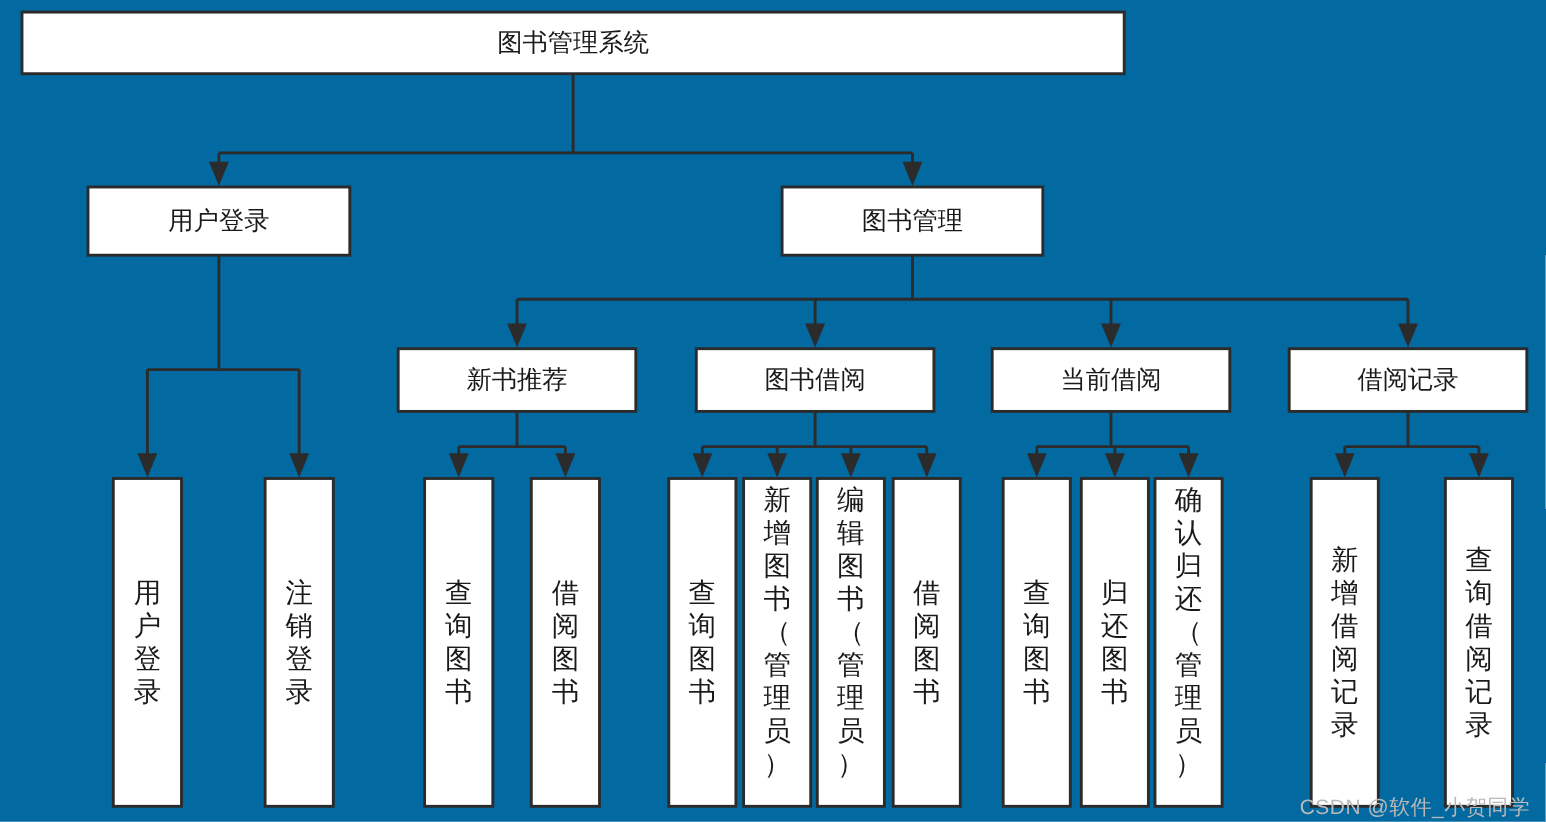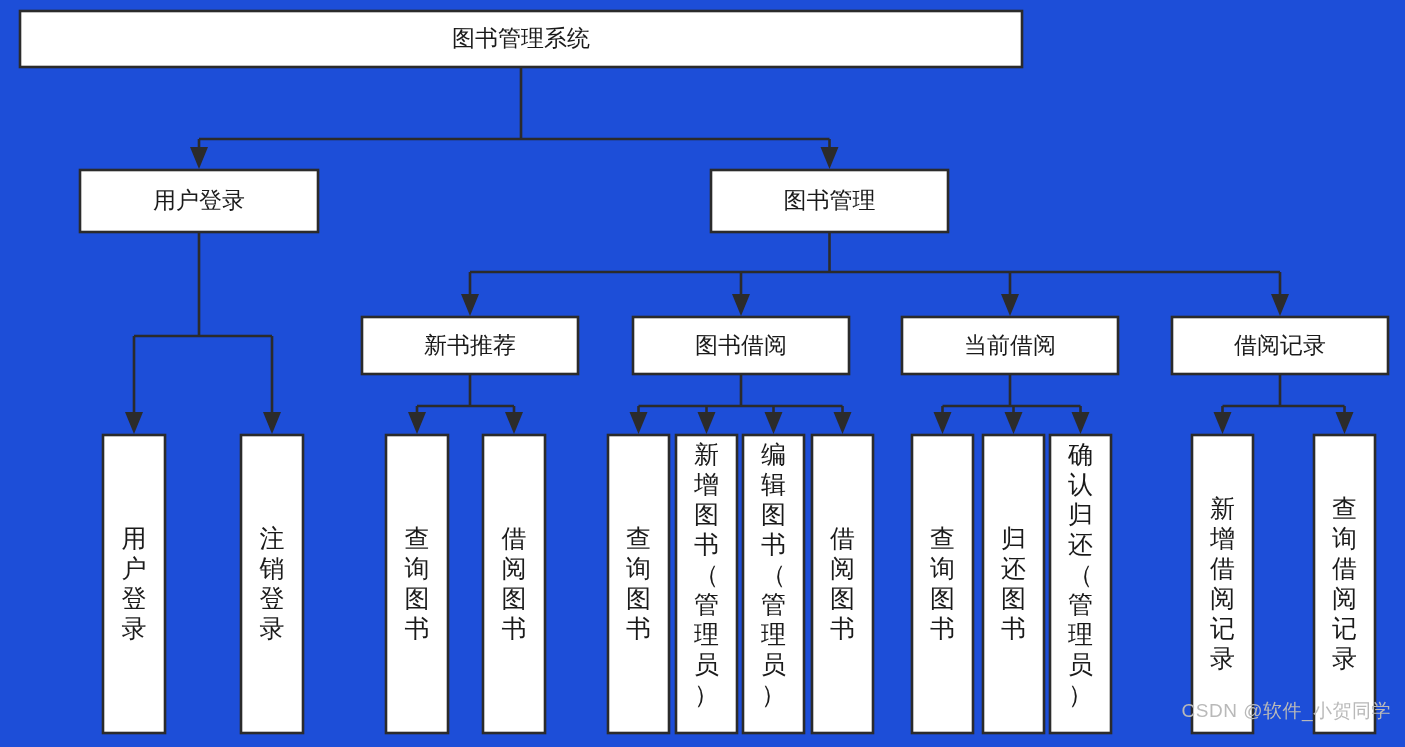--- a/index.html
+++ b/index.html
@@ -10,21 +10,21 @@
   body {
     width: 1405px;
     height: 747px;
     font-family: "Liberation Sans", "DejaVu Sans", sans-serif;
     overflow: hidden;
   }
   #diagram-root {
     position: relative;
     width: 1405px;
     height: 747px;
-    background: #1d4ed8;
+    background: #0369a1;
   }
   svg.diagram {
     position: absolute;
     left: 0;
     top: 0;
     width: 1405px;
     height: 747px;
     display: block;
   }
   .node-box {
@@ -51,21 +51,21 @@
   }
   .node-label-v {
     fill: #1a1a1a;
     font-family: "Liberation Sans", "DejaVu Sans", sans-serif;
     font-size: 25px;
     text-anchor: middle;
   }
   .watermark {
     position: absolute;
     right: 14px;
-    bottom: 23px;
+    bottom: 0;
     font-family: "Liberation Sans", "DejaVu Sans", sans-serif;
     font-size: 19px;
     color: #b9b9b9;
     letter-spacing: 0.5px;
     white-space: nowrap;
     user-select: none;
   }
 </style>
 </head>
 <body>

